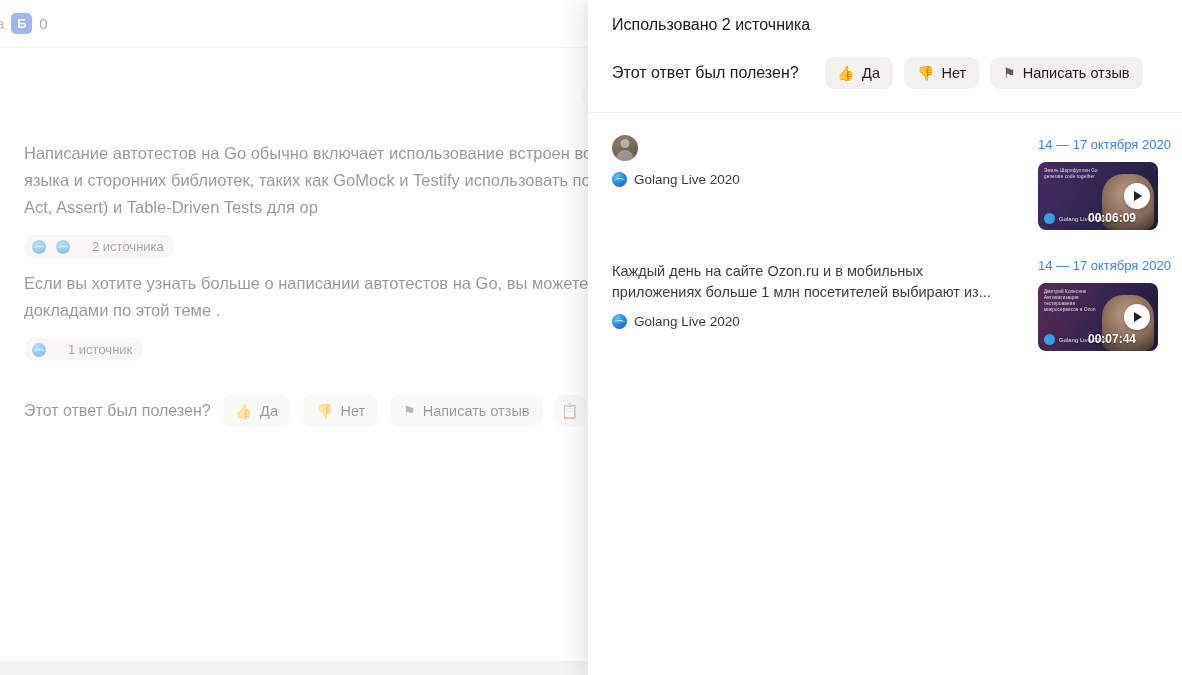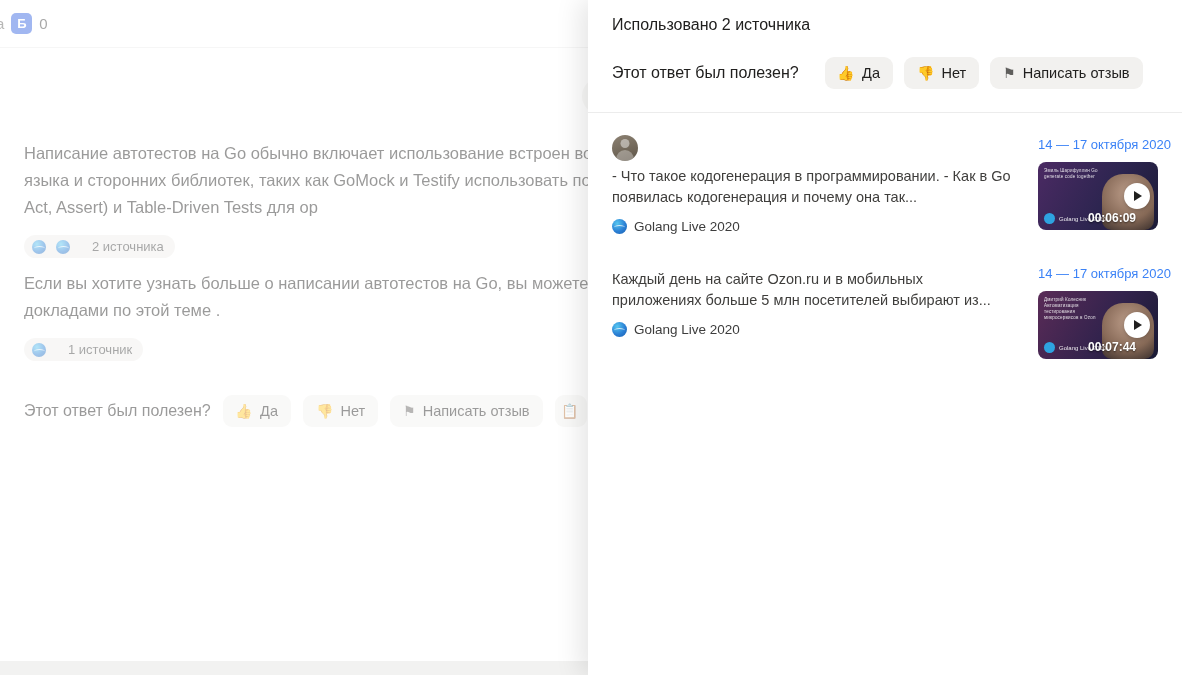--- a/index.html
+++ b/index.html
@@ -463,21 +463,20 @@
     </button>
   </div>
 
   <div id="sources-divider"></div>
 
   <div class="source-item">
     <div class="source-main">
       <div class="source-head">
         <div class="avatar a1"></div>
       </div>
-      <p class="source-desc">- Что такое кодогенерация в программировании. - Как в Go появилась кодогенерация и почему она так...</p>
       <div class="source-tag">
         <span class="globe"></span>
         <span>Golang Live 2020</span>
       </div>
     </div>
     <div>
       <div class="source-date">14 — 17 октября 2020</div>
       <div class="thumb t1" style="margin-top:10px">
         <div class="thumb-text">Эмиль Шарифуллин Go generate code together</div>
         <div class="thumb-person"></div>
@@ -486,21 +485,21 @@
           <span class="thumb-logo-text">Golang Live 2020</span>
         </div>
         <div class="thumb-time">00:06:09</div>
         <div class="play-button"></div>
       </div>
     </div>
   </div>
 
   <div class="source-item" style="padding-top:26px">
     <div class="source-main">
-      <p class="source-desc">Каждый день на сайте Ozon.ru и в мобильных приложениях больше 5 млн посетителей выбирают из...</p>
+      <p class="source-desc">Каждый день на сайте Ozon.ru и в мобильных приложениях больше 1 млн посетителей выбирают из...</p>
       <div class="source-tag">
         <span class="globe"></span>
         <span>Golang Live 2020</span>
       </div>
     </div>
     <div>
       <div class="source-date">14 — 17 октября 2020</div>
       <div class="thumb t2" style="margin-top:10px">
         <div class="thumb-text">Дмитрий Колесник Автоматизация тестирования микросервисов в Ozon</div>
         <div class="thumb-person"></div>

